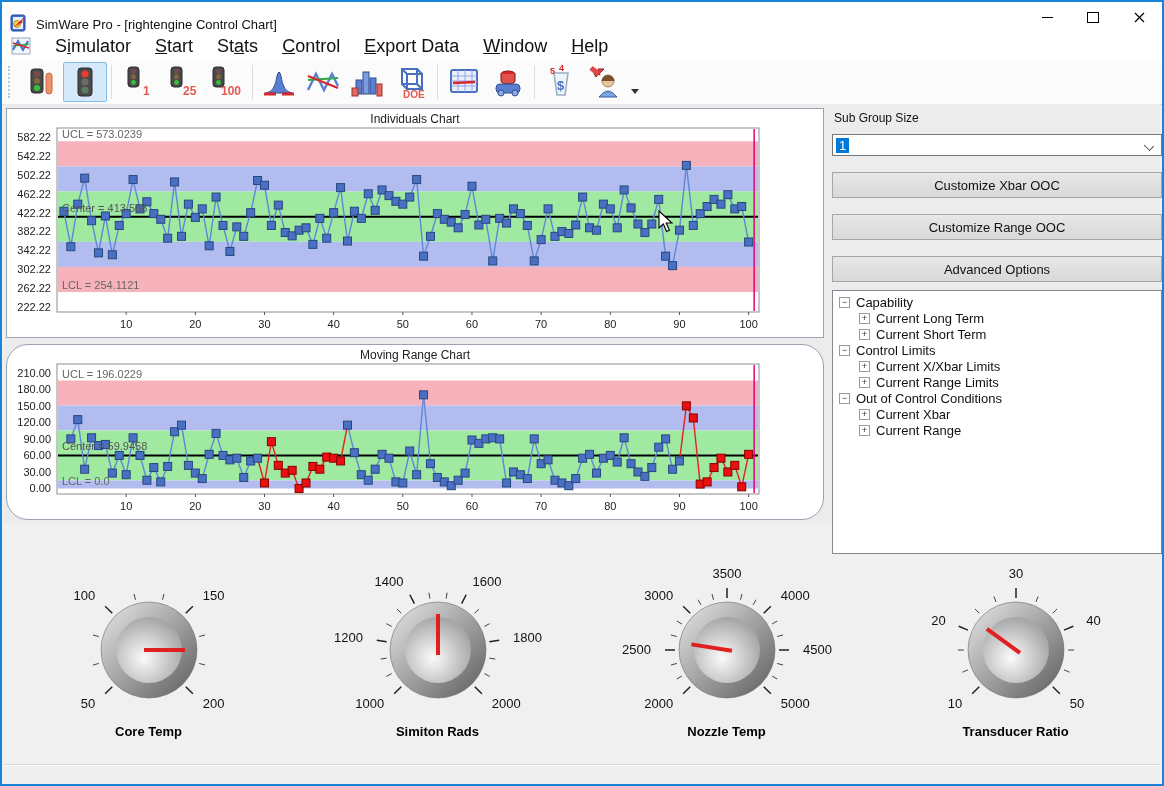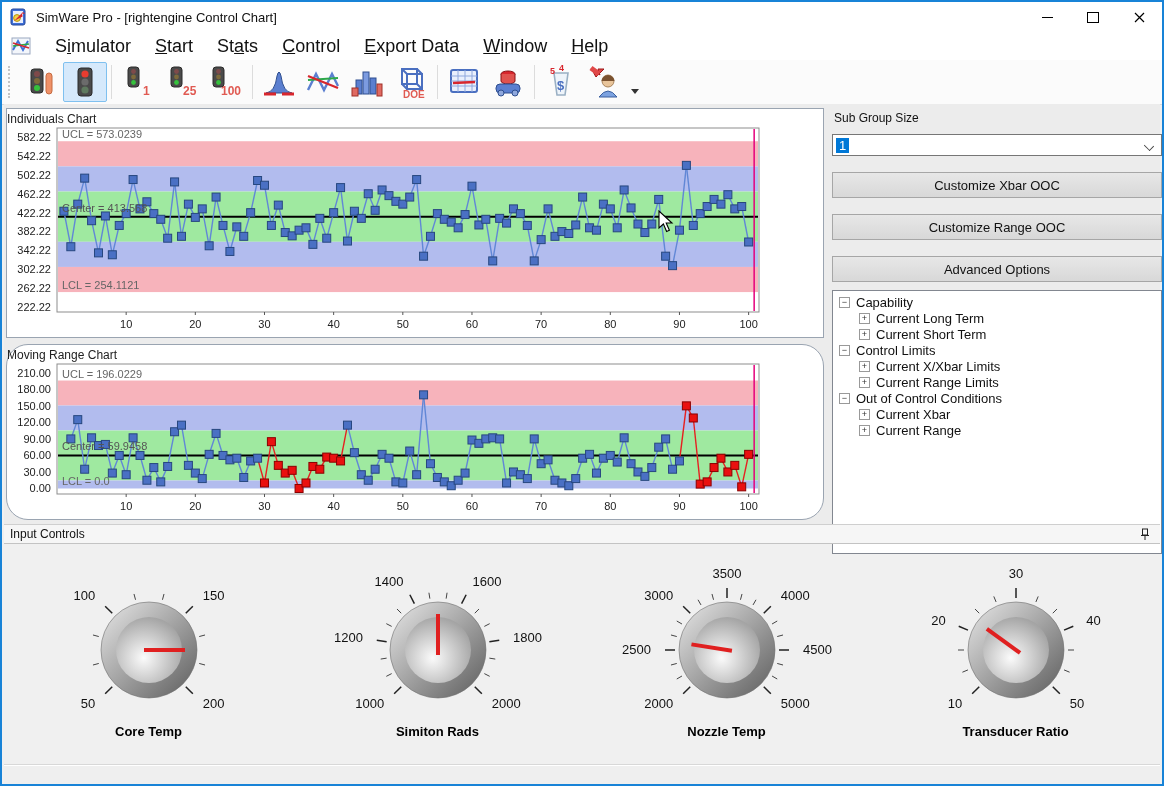--- a/index.html
+++ b/index.html
@@ -1,21 +1,21 @@
 <!DOCTYPE html>
 <html><head>
 <meta charset="utf-8">
 <style>
   html,body{margin:0;padding:0;background:#555;}
   .window{position:relative;width:1164px;height:786px;box-sizing:border-box;
     background:#f0f0f0;border:2px solid #1883d7;overflow:hidden;
     font-family:"Liberation Sans",sans-serif;color:#111;}
   
   .titlebar{position:absolute;top:0;left:0;right:0;height:30px;background:#fff;
-    display:flex;align-items:center;}
+    display:flex;align-items:flex-end;}
   .app-icon{margin-left:8px;width:18px;height:18px;}
   .title-text{margin-left:8px;font-size:13px;}
   .win-controls{margin-left:auto;display:flex;height:30px;}
   .winbtn{width:46px;height:30px;display:flex;align-items:center;justify-content:center;}
   .g-min{width:11px;height:0;border-bottom:1px solid #000;}
   .g-max{width:10px;height:9px;border:1px solid #000;}
   
   .menubar{position:absolute;top:30px;left:0;right:0;height:28px;background:#fff;
     display:flex;align-items:center;}
   .menubar-icon{margin-left:9px;width:20px;height:18px;}
@@ -35,21 +35,21 @@
     border:1px solid transparent;border-radius:2px;}
   .tbtn.selected{background:#d6e9fb;border-color:#7fc0ef;}
   .tsep{width:1px;height:34px;background:#dcdcdc;margin:0 4px;}
   .overflow-arrow{width:0;height:0;border-left:4px solid transparent;border-right:4px solid transparent;
     border-top:5px solid #333;margin:18px 0 0 4px;}
   
   .workspace{position:absolute;top:102px;left:2px;right:2px;height:420px;background:#ececec;}
   .chart-panel{position:absolute;left:2px;width:818px;background:#fff;border:1px solid #9aa4b1;box-sizing:border-box;}
   .panel1{top:4px;height:230px;}
   .panel2{top:240px;height:176px;border-radius:22px;}
-  .chart-title{text-align:left;font-size:12px;color:#222;padding-top:3px;height:14px;}
+  .chart-title{text-align:center;font-size:12px;color:#222;padding-top:3px;height:14px;}
   svg.chart{display:block;margin:0 auto;}
   svg text{font-family:"Liberation Sans",sans-serif;}
   
   .right-panel{position:absolute;left:828px;top:4px;width:330px;height:412px;}
   .rp-label{font-size:12px;margin:3px 6px 9px 2px;}
   .combo{position:relative;height:22px;background:#fff;border:1px solid #767676;box-sizing:border-box;
     display:flex;align-items:center;}
   .combo-val{background:#0078d7;color:#fff;font-size:13px;margin-left:3px;padding:0 3px;}
   .combo-chevron{position:absolute;right:8px;top:7px;width:7px;height:7px;border-right:1px solid #444;
     border-bottom:1px solid #444;transform:rotate(45deg) scale(1,.8);}
@@ -797,30 +797,20 @@
             <span>Current Xbar</span>
           </div>
           <div class="tree-row" style="padding-left: 26px;">
             <span class="tree-box">+</span>
             <span>Current Range</span>
           </div>
         </div>
     </div>
   </div>
 
-  <div class="input-bar">
-    <span>Input Controls</span>
-    <div class="pin-btn">
-      <svg width="10" height="13">
-        <rect x="2.5" y="1" width="5" height="6" fill="none" stroke="#222"></rect>
-        <line x1="1" y1="7.5" x2="9" y2="7.5" stroke="#222"></line>
-        <line x1="5" y1="7.5" x2="5" y2="12" stroke="#222"></line>
-      </svg>
-    </div>
-  </div>
 
 
   <div class="gauges" id="gauges">
       <div class="gauge"><svg width="260" height="156">
           <defs>
             <linearGradient id="ko0" x1="0" y1="0" x2="1" y2="1">
               <stop offset="0%" stop-color="#e8e8e8"></stop>
               <stop offset="100%" stop-color="#5c5c5c"></stop>
             </linearGradient>
             <radialGradient id="ki0" cx="42%" cy="62%" r="80%">

